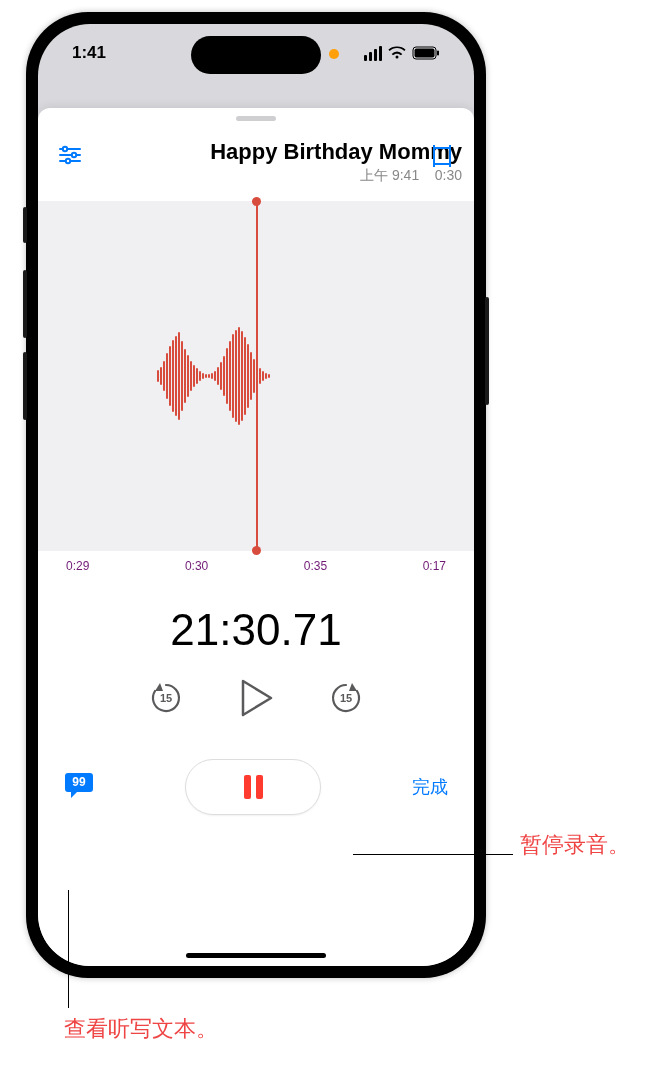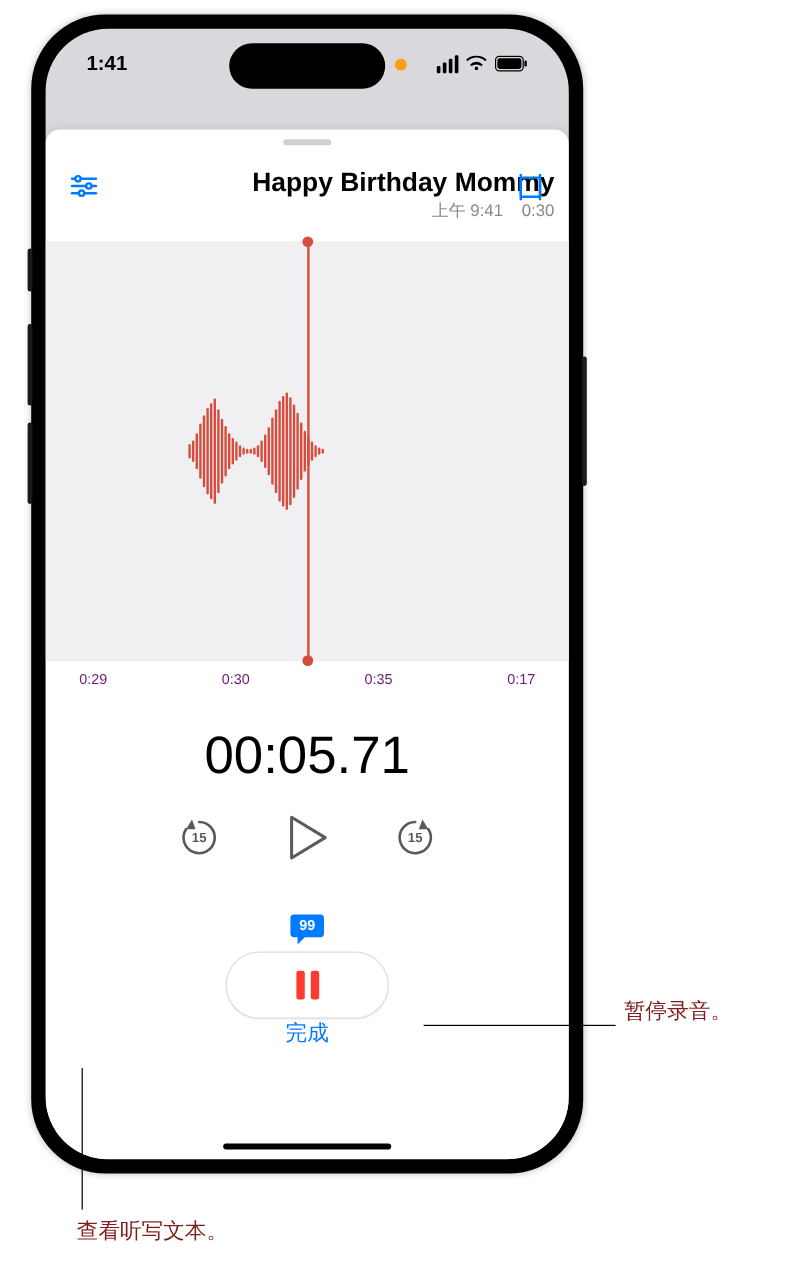--- a/index.html
+++ b/index.html
@@ -109,38 +109,38 @@
     margin-top: 54px; font-variant-numeric: tabular-nums;
     color: #000;
   }
   .play-row {
     display: flex; justify-content: center; align-items: center;
     gap: 56px; margin-top: 24px;
   }
   .skip { color: #5a5a5c; position: relative; text-decoration: underline; }
   .bottom-row {
     display: flex; justify-content: space-between; align-items: center;
-    padding: 0 26px; margin-top: 38px; flex-direction: column;
+    padding: 0 26px; margin-top: 38px;
   }
   .pause-btn {
     width: 136px; height: 56px; border-radius: 30px;
     background: #fff; border: 1.5px solid #ddd;
     display: flex; align-items: center; justify-content: center;
     box-shadow: 0 1px 2px rgba(0,0,0,.06);
   }
   .pause-bars { display: flex; gap: 5px; }
   .pause-bars span { width: 7px; height: 24px; background: #ff3b30; border-radius: 2px; }
   .done-btn { color: #007aff; font-size: 18px; font-weight: 400; }
   .quote-btn { color: #007aff; }
   .home-ind {
     position: absolute; bottom: 8px; left: 50%; transform: translateX(-50%);
     width: 140px; height: 5px; background: #000; border-radius: 3px;
   }
   
-  .callout { position: absolute; font-size: 18px; color: #7f1d1d; }
+  .callout { position: absolute; font-size: 22px; color: #ef4444; }
   .callout-line { position: absolute; border-top: 1.5px solid #000; height: 0; }
 </style>
 </head>
 <body>
 
 <div class="phone">
   <span class="side-btn s1"></span>
   <span class="side-btn s2"></span>
   <span class="side-btn s3"></span>
   <span class="side-btn s4"></span>
@@ -250,21 +250,21 @@
         </div>
         <div class="playhead"></div>
         <div class="tick-row">
           <span>0:29</span>
           <span>0:30</span>
           <span>0:35</span>
           <span>0:17</span>
         </div>
       </div>
 
-      <div class="timer">00:05.71</div>
+      <div class="timer">21:30.71</div>
 
       <div class="play-row">
         <span class="skip">
           <svg width="34" height="34" viewBox="0 0 34 34">
               <g fill="none" stroke="#5a5a5c" stroke-width="2.2">
                 <path d="M17 4a13 13 0 1 1-11 6" stroke-linecap="round"></path>
                 <polyline points="11,2 6,10 14,10" fill="#5a5a5c" stroke="none"></polyline>
               </g>
               <text x="17" y="21" text-anchor="middle" font-size="11" fill="#5a5a5c" font-weight="600">15</text>
             </svg>

